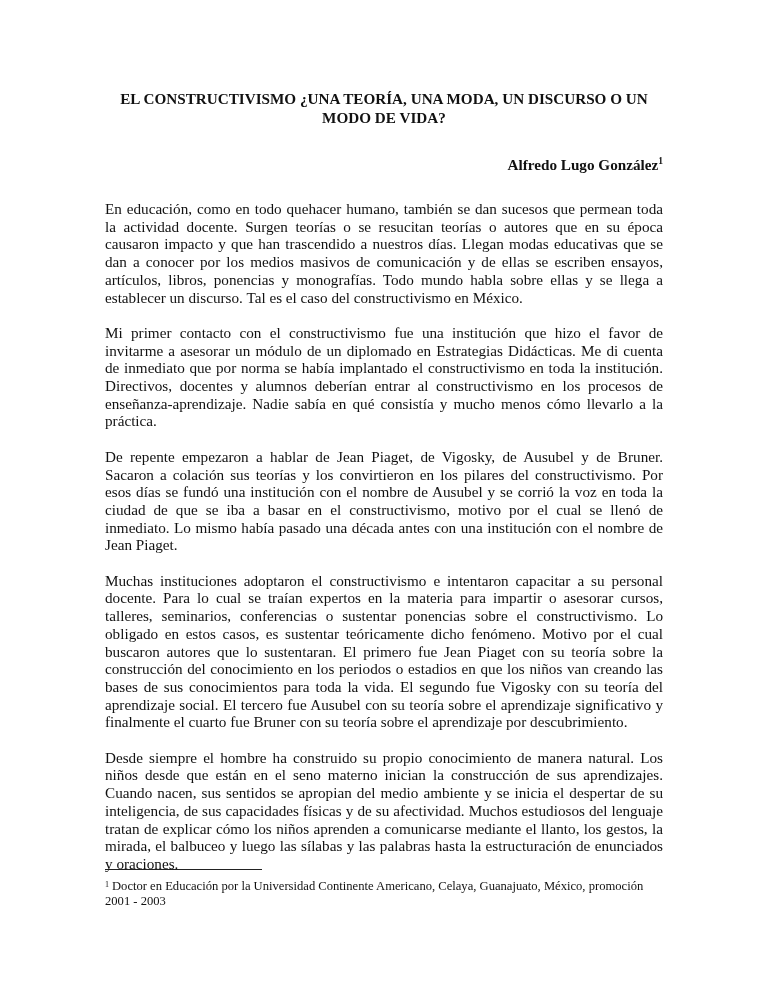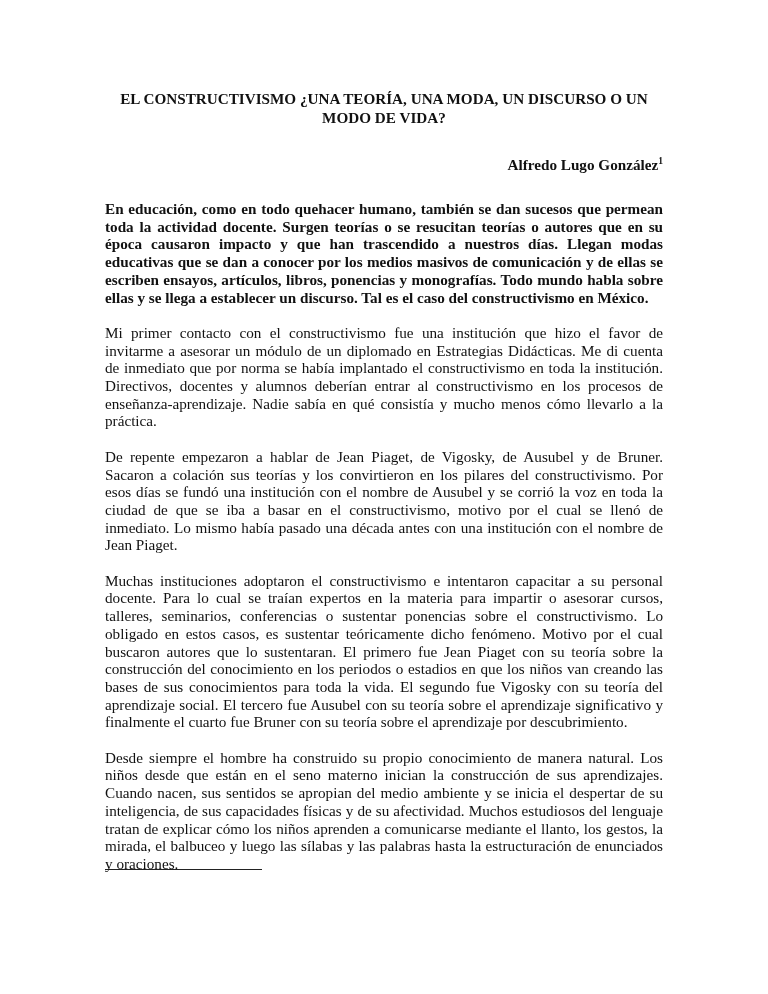--- a/index.html
+++ b/index.html
@@ -3,21 +3,21 @@
   <meta charset="utf-8">
   <style>
     html, body { margin: 0; padding: 0; background: #ffffff; }
     body { width: 768px; height: 994px; overflow: hidden; position: relative; font-family: "Liberation Serif", serif; color: #111111; }
     .page { position: absolute; left: 0; top: 0; width: 768px; height: 994px; background: #ffffff; }
     .title { position: absolute; left: 100px; width: 568px; top: 89px; text-align: center; font-weight: bold; font-size: 15.2px; line-height: 19px; }
     .author { position: absolute; right: 105px; top: 155px; font-weight: bold; font-size: 15.2px; line-height: 19px; text-align: left; }
     .author sup { font-size: 9.5px; vertical-align: top; position: relative; top: -3px; }
     .body { position: absolute; left: 105px; width: 558px; top: 200px; }
     .para { margin: 0 0 17.7px 0; text-align: justify; font-size: 15.2px; line-height: 17.7px; }
-    .para.p1 { margin-top: 0; font-weight: bold; }
+    .para.p1 { margin-top: 0; }
     .fn-rule { position: absolute; left: 105px; top: 869px; width: 157px; height: 0; border-top: 1px solid #222; }
     .footnote { position: absolute; left: 105px; width: 540px; top: 879px; font-size: 12.6px; line-height: 15px; }
     .footnote sup { font-size: 8px; vertical-align: top; position: relative; top: -2px; margin-right: 3px; }
   </style>
 </head>
 <body>
 
 <div class="page">
   <div class="title">EL CONSTRUCTIVISMO ¿UNA TEORÍA, UNA MODA, UN DISCURSO O UN MODO DE VIDA?</div>
 
@@ -27,13 +27,16 @@
 
   <div class="body">
     <p class="para p1">En educación, como en todo quehacer humano, también se dan sucesos que permean toda la actividad docente. Surgen teorías o se resucitan teorías o autores que en su época causaron impacto y que han trascendido a nuestros días. Llegan modas educativas que se dan a conocer por los medios masivos de comunicación y de ellas se escriben ensayos, artículos, libros, ponencias y monografías. Todo mundo habla sobre ellas y se llega a establecer un discurso. Tal es el caso del constructivismo en México.</p>
     <p class="para">Mi primer contacto con el constructivismo fue una institución que hizo el favor de invitarme a asesorar un módulo de un diplomado en Estrategias Didácticas. Me di cuenta de inmediato que por norma se había implantado el constructivismo en toda la institución. Directivos, docentes y alumnos deberían entrar al constructivismo en los procesos de enseñanza-aprendizaje. Nadie sabía en qué consistía y mucho menos cómo llevarlo a la práctica.</p>
     <p class="para">De repente empezaron a hablar de Jean Piaget, de Vigosky, de Ausubel y de Bruner. Sacaron a colación sus teorías y los convirtieron en los pilares del constructivismo. Por esos días se fundó una institución con el nombre de Ausubel y se corrió la voz en toda la ciudad de que se iba a basar en el constructivismo, motivo por el cual se llenó de inmediato. Lo mismo había pasado una década antes con una institución  con el nombre de Jean Piaget.</p>
     <p class="para">Muchas instituciones adoptaron el constructivismo e intentaron capacitar a su personal docente. Para lo cual se traían expertos en la materia para impartir o asesorar cursos, talleres, seminarios, conferencias o sustentar ponencias sobre el constructivismo. Lo obligado en estos casos, es sustentar teóricamente dicho fenómeno. Motivo por el cual buscaron autores que lo sustentaran. El primero fue Jean Piaget con su teoría sobre la construcción del conocimiento en los periodos o estadios en que los niños van creando las bases de sus conocimientos para toda la vida. El segundo fue Vigosky con su teoría del aprendizaje social. El tercero fue Ausubel con su teoría sobre el aprendizaje significativo y finalmente el cuarto fue Bruner con su teoría sobre el aprendizaje por descubrimiento.</p>
     <p class="para">Desde siempre el hombre ha construido su propio conocimiento de manera natural. Los niños desde que están en el seno materno inician la construcción de sus aprendizajes. Cuando nacen, sus sentidos se apropian del medio ambiente y se inicia el despertar de su inteligencia, de sus capacidades físicas y de su afectividad. Muchos estudiosos del lenguaje tratan de explicar cómo los niños aprenden a comunicarse mediante el llanto, los gestos, la mirada, el balbuceo y luego las sílabas y las palabras hasta la estructuración de enunciados y oraciones.</p>
   </div>
 
   <div class="fn-rule"></div>
+  <div class="footnote">
+    <sup>1</sup><span>Doctor en Educación por la Universidad Continente Americano, Celaya, Guanajuato, México, promoción 2001 - 2003</span>
+  </div>
 </div>
 
 </body></html>

